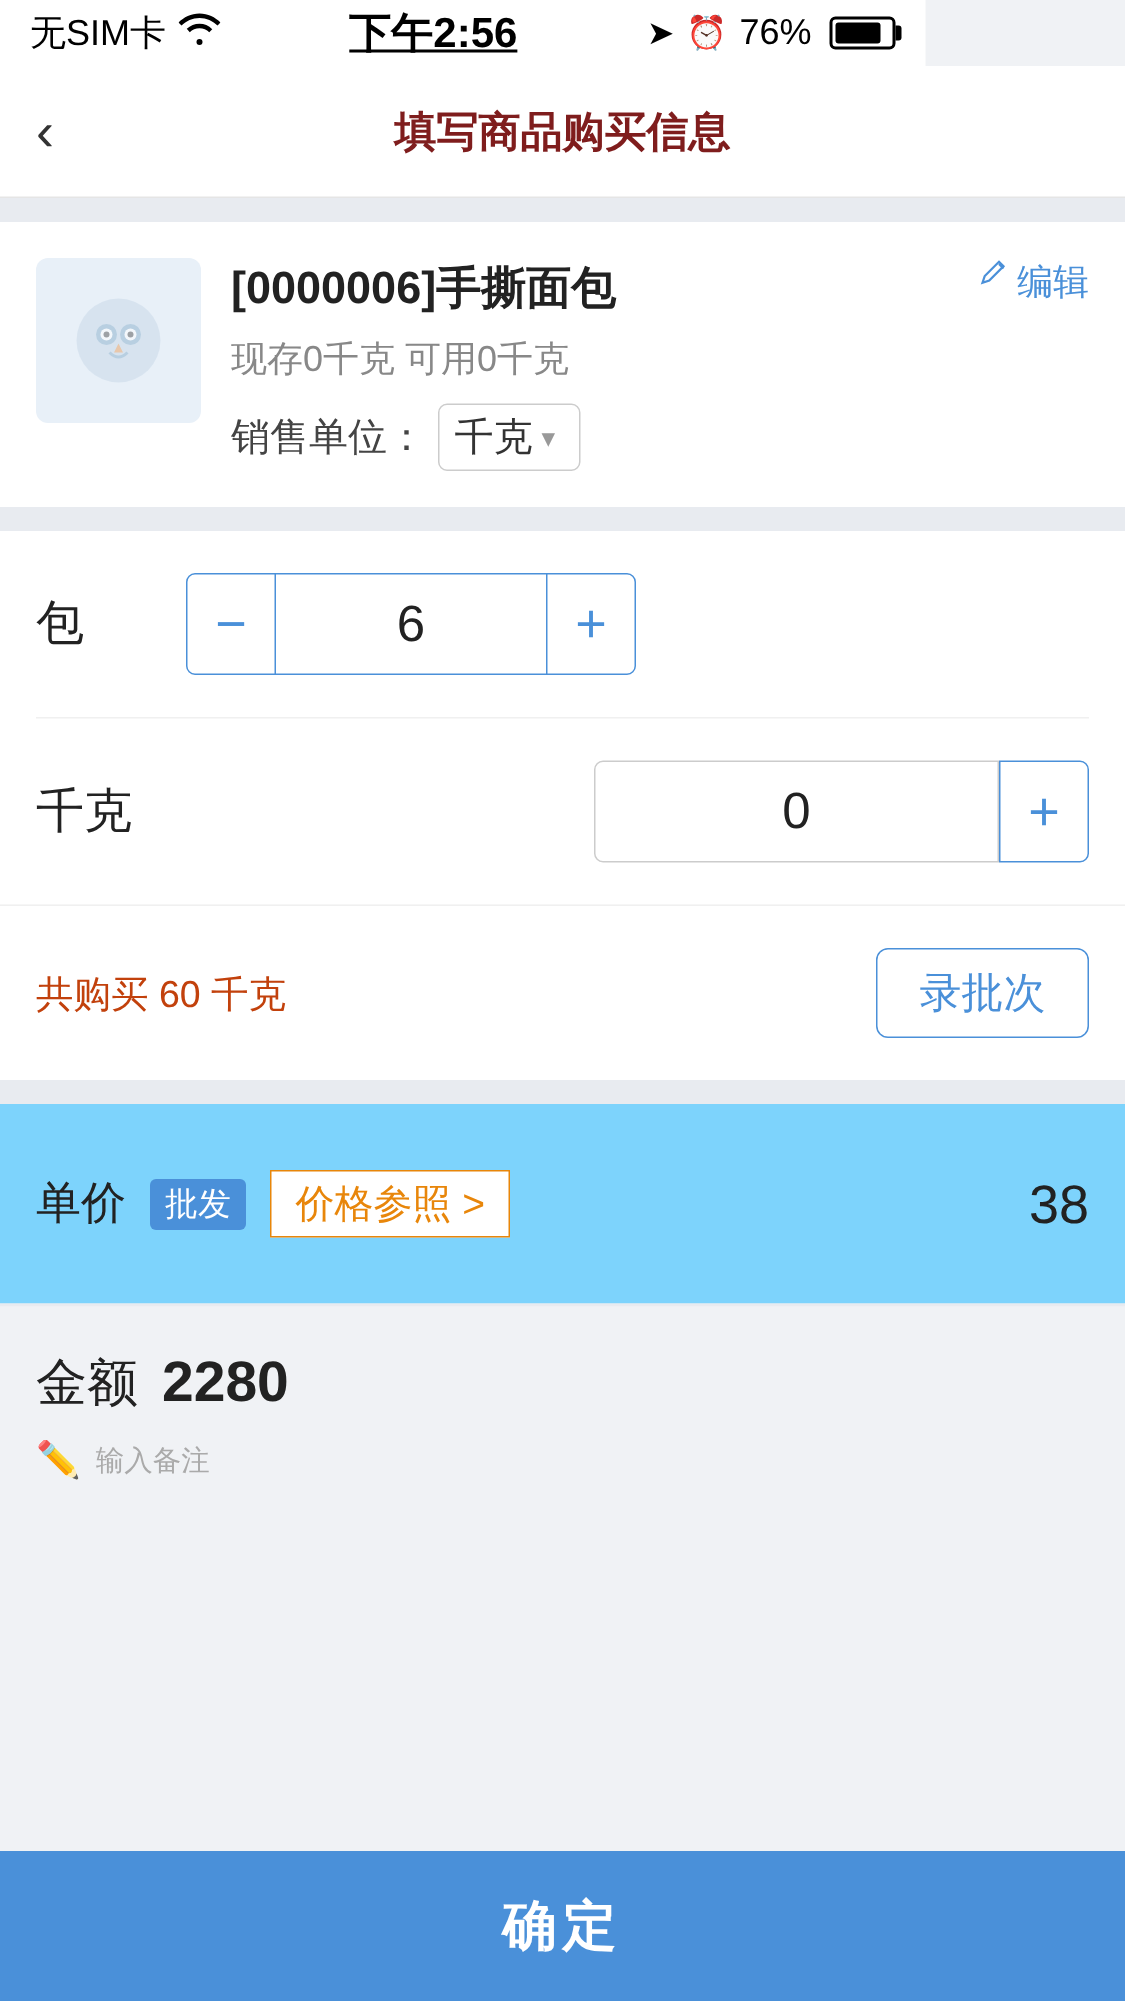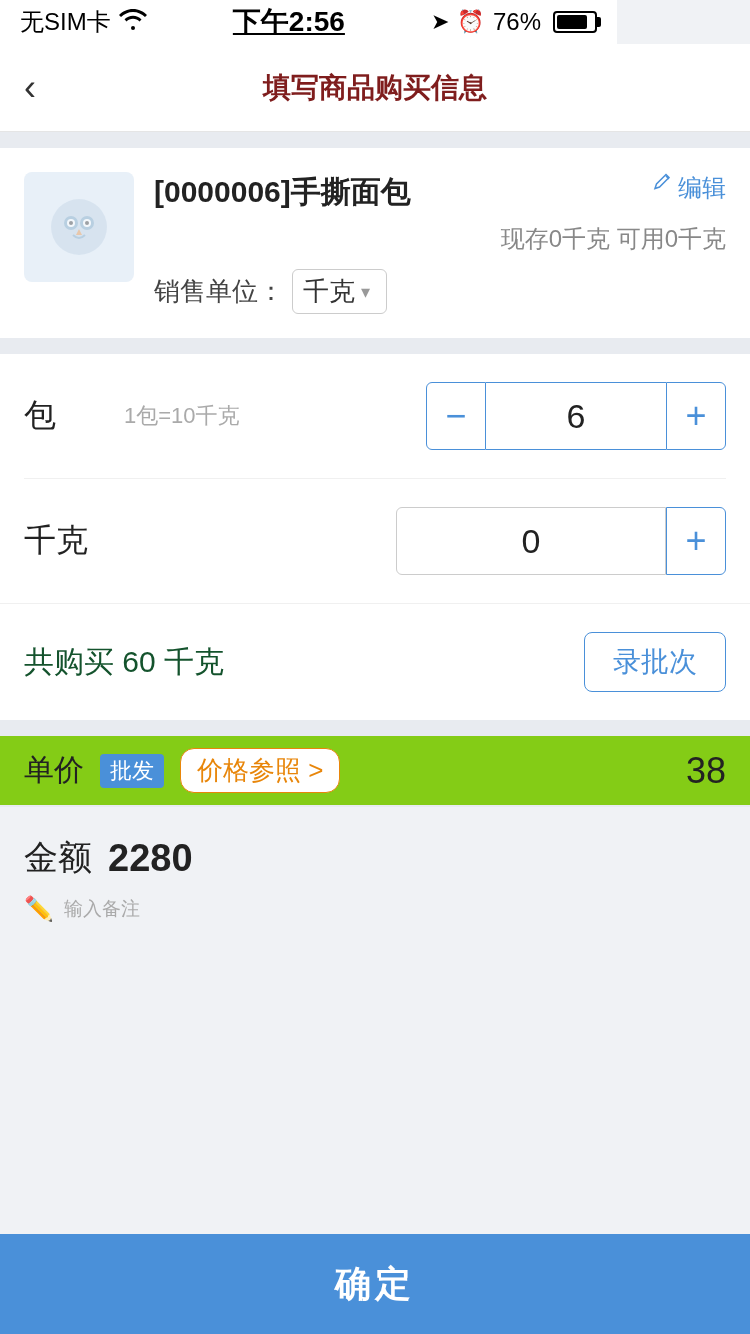--- a/index.html
+++ b/index.html
@@ -120,21 +120,20 @@
       font-size: 24px;
       color: #4a90d9;
       display: flex;
       gap: 4px;
       white-space: nowrap;
     }
     .product-stock {
       font-size: 24px;
       color: #888;
       margin-top: 10px;
-      text-align: right;
     }
     .product-unit-row {
       display: flex;
       align-items: center;
       margin-top: 14px;
       font-size: 26px;
       color: #444;
       gap: 8px;
     }
     .unit-select {
@@ -239,57 +238,57 @@
     
     .summary-row {
       background: #fff;
       display: flex;
       align-items: center;
       justify-content: space-between;
       padding: 28px 24px;
       border-top: 1px solid #f0f0f0;
     }
     .summary-text {
-      font-size: 30px;
-      color: #14532d;
+      font-size: 25px;
+      color: #c2410c;
     }
     .batch-btn {
       border: 1.5px solid #4a90d9;
       border-radius: 8px;
       padding: 10px 28px;
       font-size: 28px;
       color: #4a90d9;
       background: #fff;
       cursor: pointer;
     }
 
     
     .price-section {
-      background: #84cc16;
-      padding: 12px 24px;
+      background: #7dd3fc;
+      padding: 44px 24px;
     }
     .price-row {
       display: flex;
       align-items: center;
       gap: 16px;
     }
     .price-label {
       font-size: 30px;
       color: #222;
     }
     .price-tag-batch {
       background: #4a90d9;
       color: #fff;
       font-size: 22px;
       border-radius: 4px;
       padding: 2px 10px;
     }
     .price-ref-btn {
       border: 1.5px solid #e8860a;
-      border-radius: 14px;
+      border-radius: 0;
       padding: 4px 16px;
       font-size: 26px;
       color: #e8860a;
       background: #fff;
       display: flex;
       align-items: center;
       gap: 6px;
       cursor: pointer;
     }
     .price-value {
@@ -433,21 +432,20 @@
       </div>
     </div>
   </div>
 
   <div class="section-sep"></div>
 
   <div class="input-section">
 
     <div class="input-row">
       <span class="input-label">包</span>
-      <span class="input-sub-label">1包=10千克</span>
       <div class="input-stepper">
         <button class="stepper-btn left">−</button>
         <input class="stepper-input" type="text" value="6" style="">
         <button class="stepper-btn right">+</button>
       </div>
     </div>
 
     <div class="input-row" style="border-bottom:none;">
       <span class="input-label">千克</span>
       <span style="flex:1;"></span>

